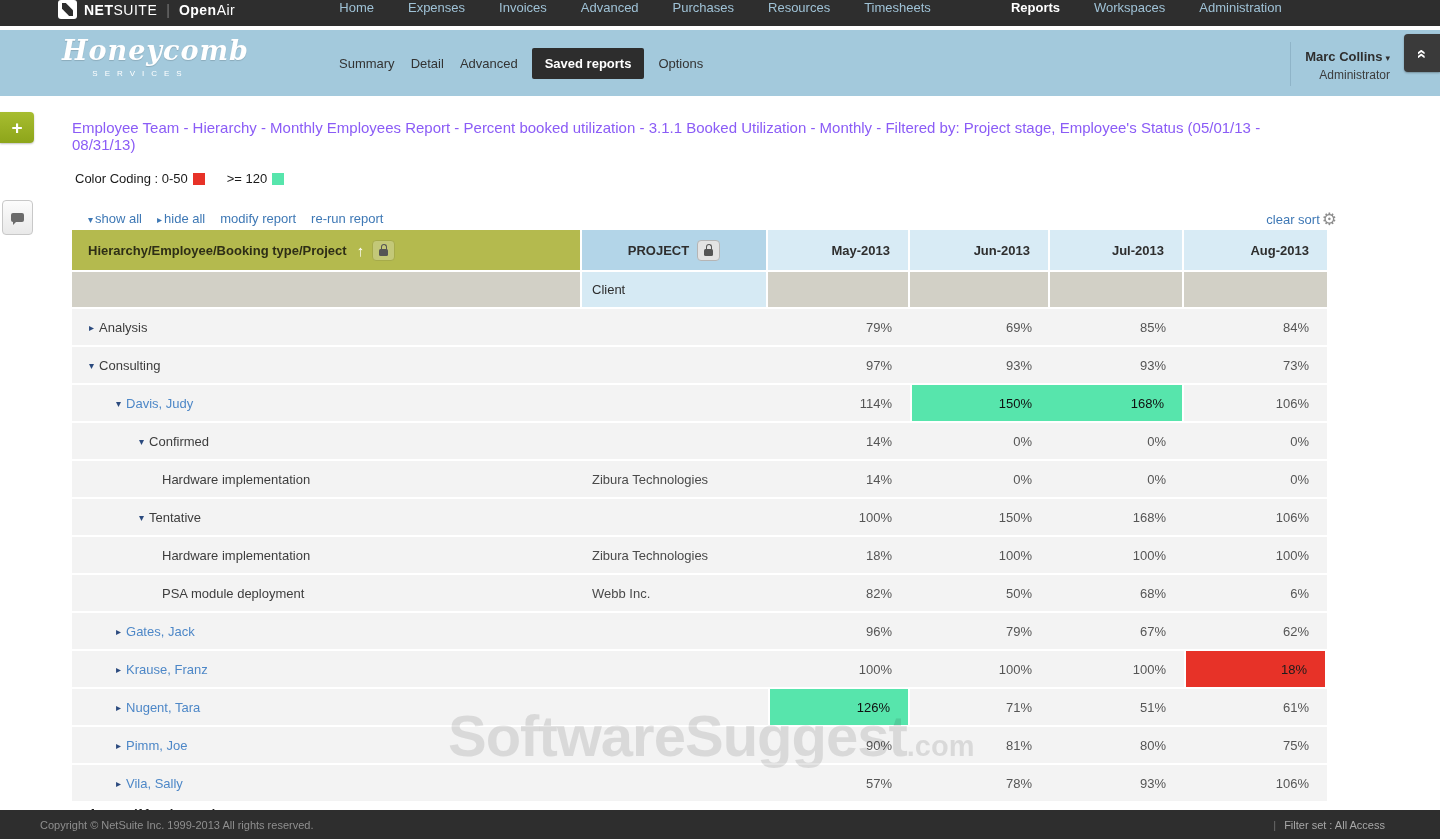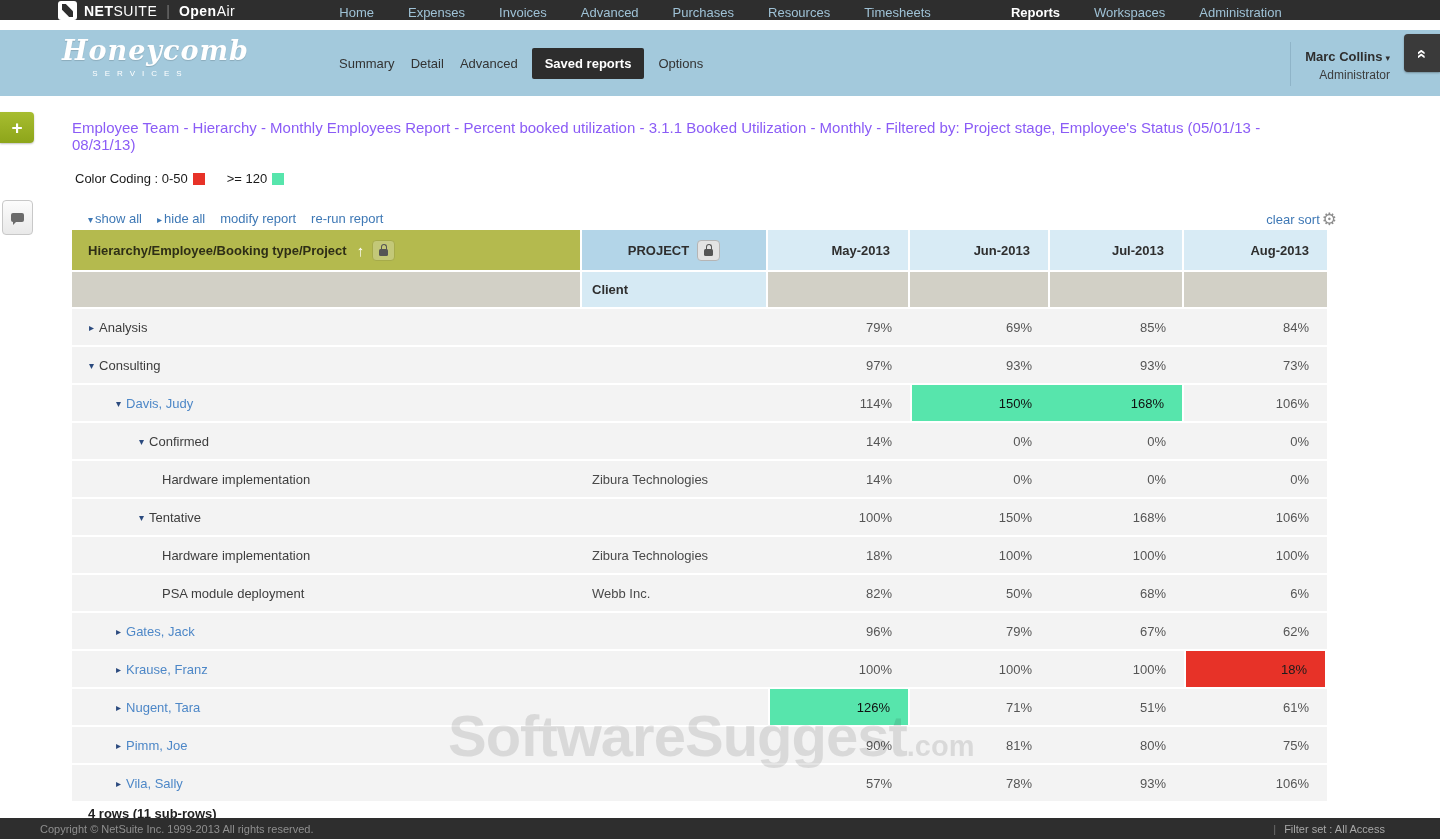--- a/index.html
+++ b/index.html
@@ -1,22 +1,22 @@
 <!DOCTYPE html>
 <html><head>
 <meta charset="utf-8">
 <style>
   * { margin:0; padding:0; box-sizing:border-box; }
   html,body { width:1440px; height:839px; overflow:hidden; background:#fff;
     font-family:"Liberation Sans", sans-serif; }
   #app { position:relative; width:1440px; height:839px; background:#fff; overflow:hidden; }
 
   
-  .topnav { position:absolute; top:0; left:0; width:100%; height:20px; background:#2e2e2e;
-    display:flex; align-items:flex-end; }
+  .topnav { position:absolute; top:0; left:0; width:100%; height:26px; background:#2e2e2e;
+    display:flex; align-items:flex-start; }
   .brand { display:flex; align-items:center; margin-left:58px; }
   .ns-mark { width:19px; height:19px; background:#fff; border-radius:3px; position:relative; margin-right:7px; }
   .ns-mark::before { content:""; position:absolute; left:4px; top:3px; width:11px; height:13px;
     background:#2e2e2e; clip-path:polygon(0 0, 35% 0, 100% 55%, 100% 100%, 65% 100%, 0 45%); }
   .brand-text { color:#fff; font-size:14px; letter-spacing:.5px; }
   .brand-text b { font-weight:bold; }
   .brand-sep { color:#777; margin:0 9px; font-size:14px; }
   .navlist { display:flex; align-items:center; gap:34px; margin-left:104px; }
   .nav-item { color:#9fc2d6; font-size:13px; cursor:pointer; white-space:nowrap; }
   .nav-item.active { color:#fff; font-weight:bold; }
@@ -88,21 +88,21 @@
   .lock-btn.olive { background:#c3c878; border:1px solid #a6ab4a; }
   .lock-btn.blue  { background:#e3e3e3; border:1px solid #b5b5b5; }
   .lock-glyph { width:9px; height:7px; background:#555; border-radius:1.5px; position:relative; margin-top:4px; }
   .lock-glyph::before { content:""; position:absolute; top:-5px; left:1.5px; width:4px; height:5px;
     border:1.5px solid #555; border-bottom:none; border-radius:4px 4px 0 0; }
 
   .h-project { background:#b3d5e8; color:#2e2e2e; font-weight:bold; font-size:13px; justify-content:center; cursor:pointer; }
   .h-month { background:#d8ebf5; color:#2e2e2e; font-weight:bold; font-size:13px;
     justify-content:flex-end; padding-right:18px; cursor:pointer; }
   .h-gray { background:#d2d0c6; }
-  .h-client { background:#d6eaf4; color:#2e2e2e; font-weight:bold; font-size:13px; padding-left:10px; }
+  .h-client { background:#d6eaf4; color:#2e2e2e; font-weight:normal; font-size:13px; padding-left:10px; }
 
   .drow .cell { height:36px; background:#f3f3f3; font-size:13px; }
   .drow .c-hier { color:#3d3d3d; }
   .drow .c-client { color:#4a4a4a; padding-left:10px; }
   .drow .val { justify-content:flex-end; padding-right:18px; color:#555; }
   .tri-ico { font-size:10px; color:#2b4a7e; margin-right:5px; cursor:pointer; }
   .row-label.link { color:#4d87c7; cursor:pointer; }
   .ind-0 { padding-left:17px; } .ind-1 { padding-left:44px; }
   .ind-2 { padding-left:67px; } .ind-3 { padding-left:90px; }
   .hl-green { background:#57e5ac !important; color:#101010 !important; }
@@ -111,21 +111,21 @@
   .hl-rb { border-right:2px solid #fff; }
 
   .tbl-summary { position:absolute; left:88px; top:806px; font-size:13px; font-weight:bold; color:#1f1f1f; }
 
   
   .watermark { position:absolute; left:448px; top:702px; font-size:58px; font-weight:bold;
     color:rgba(30,30,30,0.12); white-space:nowrap; pointer-events:none; letter-spacing:-1px; }
   .watermark .dotcom { font-size:29px; letter-spacing:0; }
 
   
-  .footer { position:absolute; left:0; bottom:0; width:100%; height:21px; background:#2e2e2e;
+  .footer { position:absolute; left:0; bottom:0; width:100%; height:29px; background:#2e2e2e;
     display:flex; align-items:center; justify-content:space-between; font-size:11px; }
   .footer .copy { color:#8f8f8f; margin-left:40px; }
   .footer .fright { color:#a8a8a8; margin-right:55px; display:flex; align-items:center; gap:8px; }
   .footer .fdiv { color:#6e6e6e; }
 </style>
 </head>
 <body>
 
 <div id="app">
 

